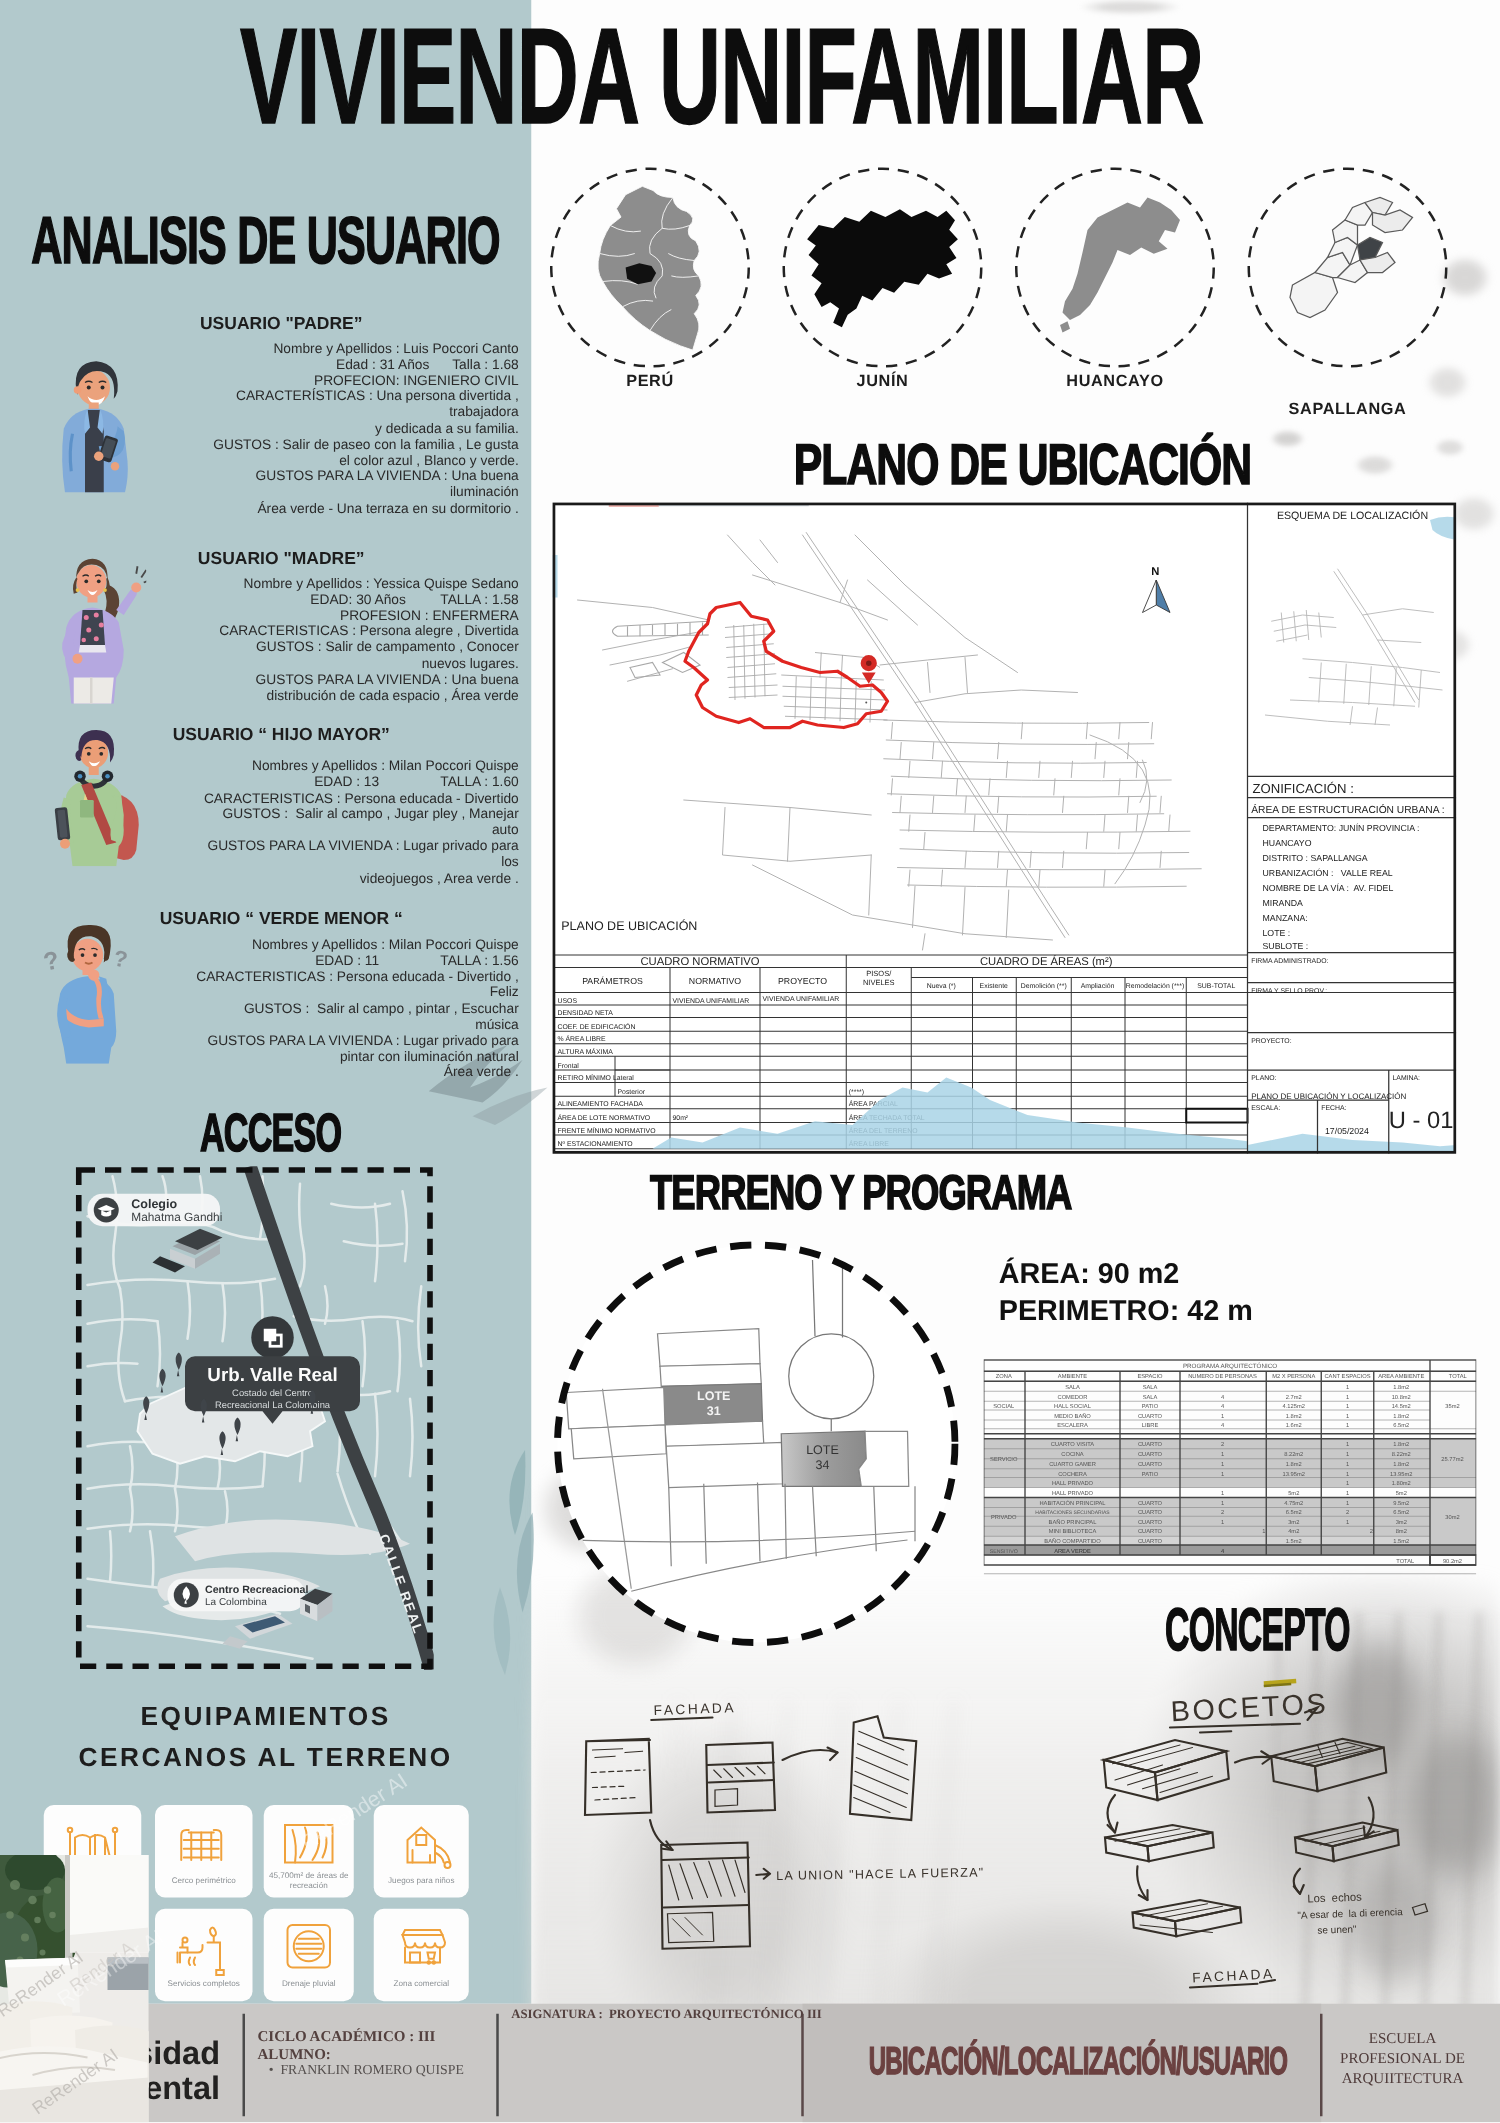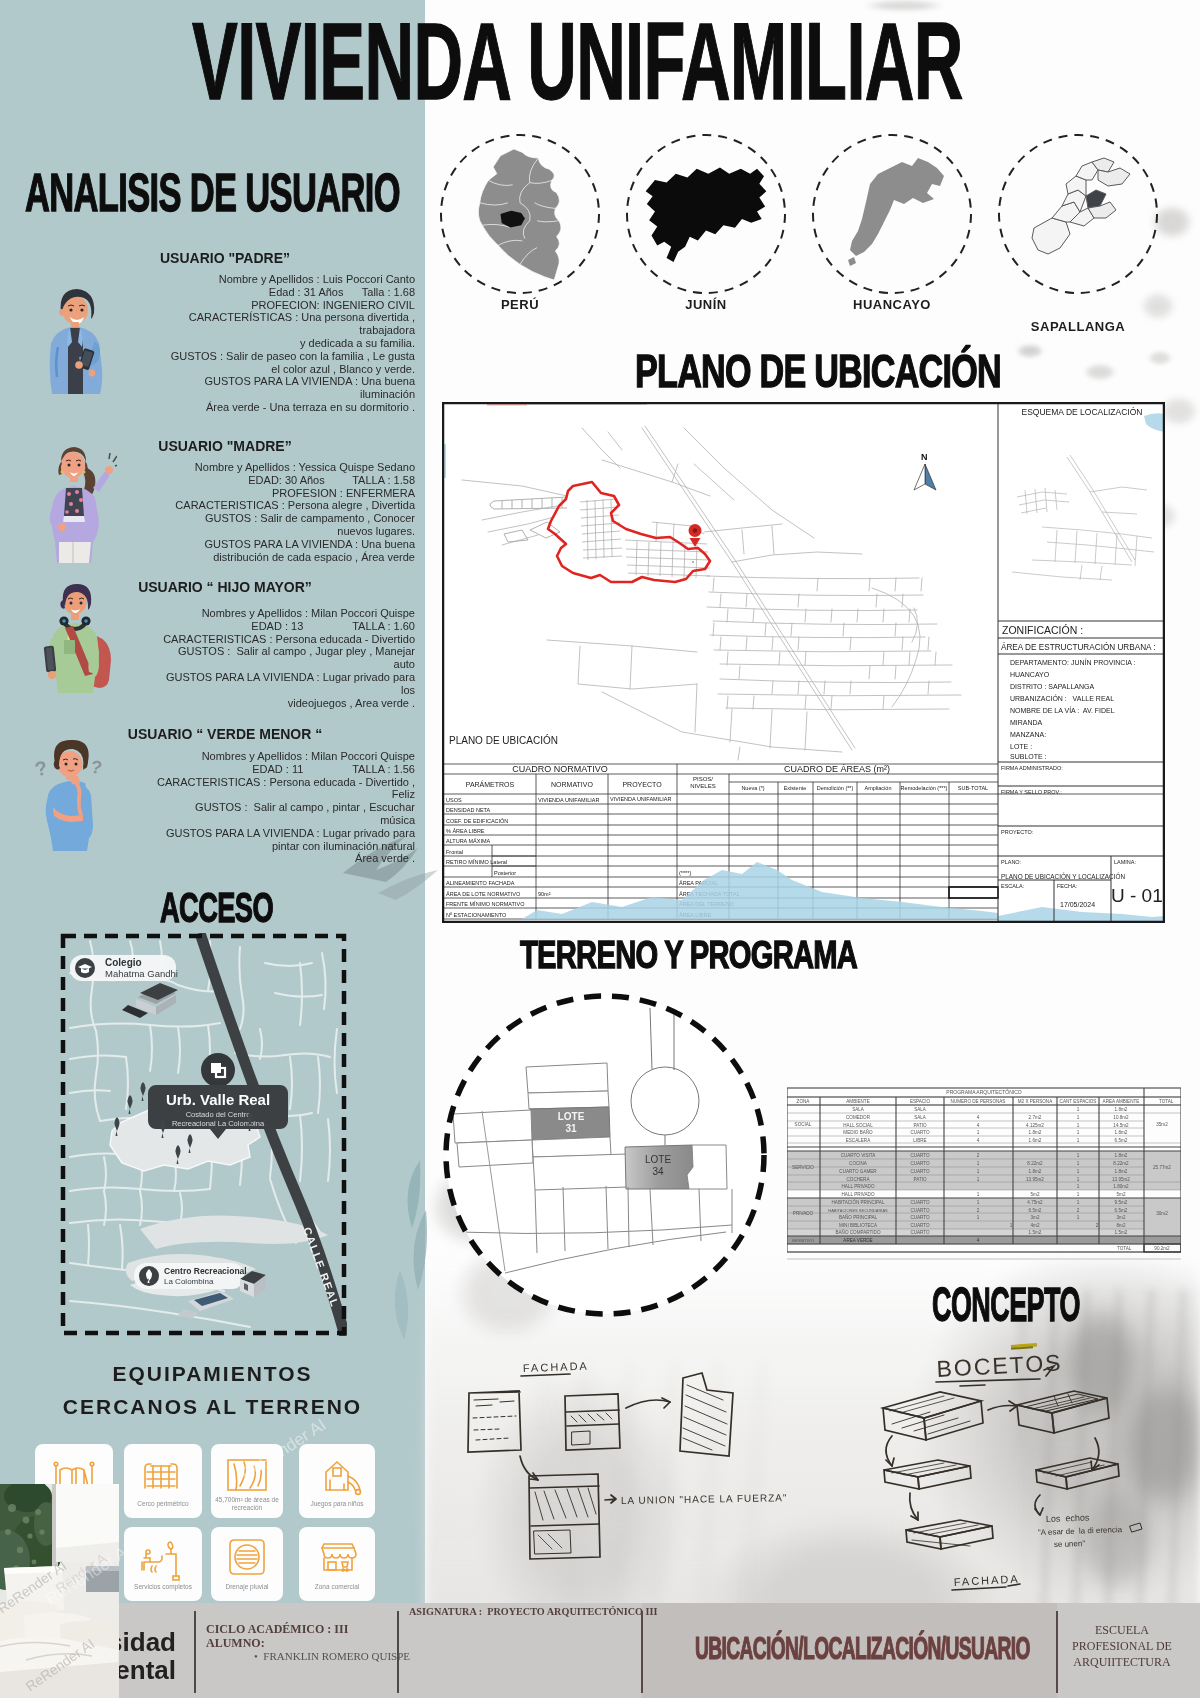--- a/index.html
+++ b/index.html
@@ -625,20 +625,21 @@
 <path d="M92,197 L94,260 M185,194 L186,254"></path>
 <path d="M222,142 L222,152" stroke="#777"></path>
 </g>
 <text x="128" y="127" font-size="10" fill="#f4f4f4" text-anchor="middle" font-weight="bold">LOTE</text>
 <text x="128" y="139" font-size="10" fill="#f4f4f4" text-anchor="middle" font-weight="bold">31</text>
 <text x="215" y="170" font-size="10" fill="#333" text-anchor="middle">LOTE</text>
 <text x="215" y="182" font-size="10" fill="#333" text-anchor="middle">34</text>
 <circle cx="162" cy="162" r="159" fill="none" stroke="#0d0d0d" stroke-width="5.5" stroke-dasharray="17,11"></circle>
 </svg></div>
 
+<div class="abs" style="left:799px;top:1003px;font-size:23px;font-weight:bold;color:#111;line-height:30px;">ÁREA: 90 m2<br>PERIMETRO: 42 m</div>
 
 <div class="abs" style="left:787px;top:1085px;width:394px;height:182px;">
 <svg width="394" height="182" viewBox="0 0 394 182" font-family="Liberation Sans, sans-serif">
 <rect x="0" y="3" width="394" height="164" fill="#fdfdfd" stroke="none"></rect>
 <rect x="0" y="66" width="394" height="39" fill="#c9c9c9"></rect>
 <rect x="0" y="113" width="394" height="38" fill="#c9c9c9"></rect>
 <rect x="0" y="144" width="357" height="7" fill="#d4d4d4"></rect>
 <rect x="0" y="151" width="394" height="8" fill="#9b9b9b"></rect>
 <g stroke="#888" stroke-width="0.5" fill="none">
 <path d="M0,12 L394,12 M0,20 L394,20 M0,28 L394,28 M0,36 L357,36 M0,43 L357,43 M0,51 L357,51 M0,58 L394,58 M0,74 L357,74 M0,82 L357,82 M0,90 L357,90 M0,97 L394,97 M0,105 L394,105 M0,121 L357,121 M0,128 L357,128 M0,136 L357,136 M0,144 L357,144 M0,167 L394,167 M0,174 L394,174"></path>
@@ -866,21 +867,21 @@
 <div class="abs" style="left:397px;top:1611px;width:2px;height:82px;background:#4a4a4a;"></div>
 
 <div class="abs" style="left:641px;top:1611px;width:2px;height:82px;background:#5a4848;"></div>
 
 <div class="abs" style="left:1056px;top:1611px;width:2px;height:82px;background:#5a4848;"></div>
 
 <div class="abs" style="left:0px;top:1628px;width:176px;text-align:right;font-size:26px;font-weight:bold;color:#222120;line-height:28px;letter-spacing:0px;">universidad<br>continental</div>
 
 <div class="abs" style="left:206px;top:1622px;width:190px;font-family:'Liberation Serif',serif;font-weight:bold;font-size:12px;color:#53403e;line-height:14px;">CICLO ACADÉMICO : III<br>ALUMNO:</div>
 
-<div class="abs" style="left:215px;top:1650px;width:190px;font-family:'Liberation Serif',serif;font-size:11px;color:#55504e;margin-left:39px;">•&nbsp; FRANKLIN ROMERO QUISPE</div>
+<div class="abs" style="left:215px;top:1650px;width:190px;font-family:'Liberation Serif',serif;font-size:11px;color:#55504e;">•&nbsp; FRANKLIN ROMERO QUISPE</div>
 
 <div class="abs" style="left:409px;top:1606px;white-space:nowrap;font-family:'Liberation Serif',serif;font-weight:bold;font-size:10.2px;color:#53403e;line-height:12.5px;text-align:right;">ASIGNATURA :&nbsp; PROYECTO ARQUITECTÓNICO III</div>
 
 <div class="abs cond" id="t-ubic" style="left:695px;top:1633px;font-size:31px;color:#6b4140;-webkit-text-stroke:1.2px #6b4140;transform-origin:left top;transform:scaleX(0.62);">UBICACIÓN/LOCALIZACIÓN/USUARIO</div>
 
 <div class="abs" style="left:1062px;top:1622px;width:120px;text-align:center;font-family:'Liberation Serif',serif;font-size:12px;color:#4e3a39;line-height:16px;">ESCUELA<br>PROFESIONAL DE<br>ARQUIITECTURA</div>
 
 <div class="abs" style="left:30px;top:1438px;width:360px;height:170px;">
 <svg width="360" height="170" viewBox="0 0 360 170" font-family="Liberation Sans, sans-serif">
 <g fill="#fdfdfd">

